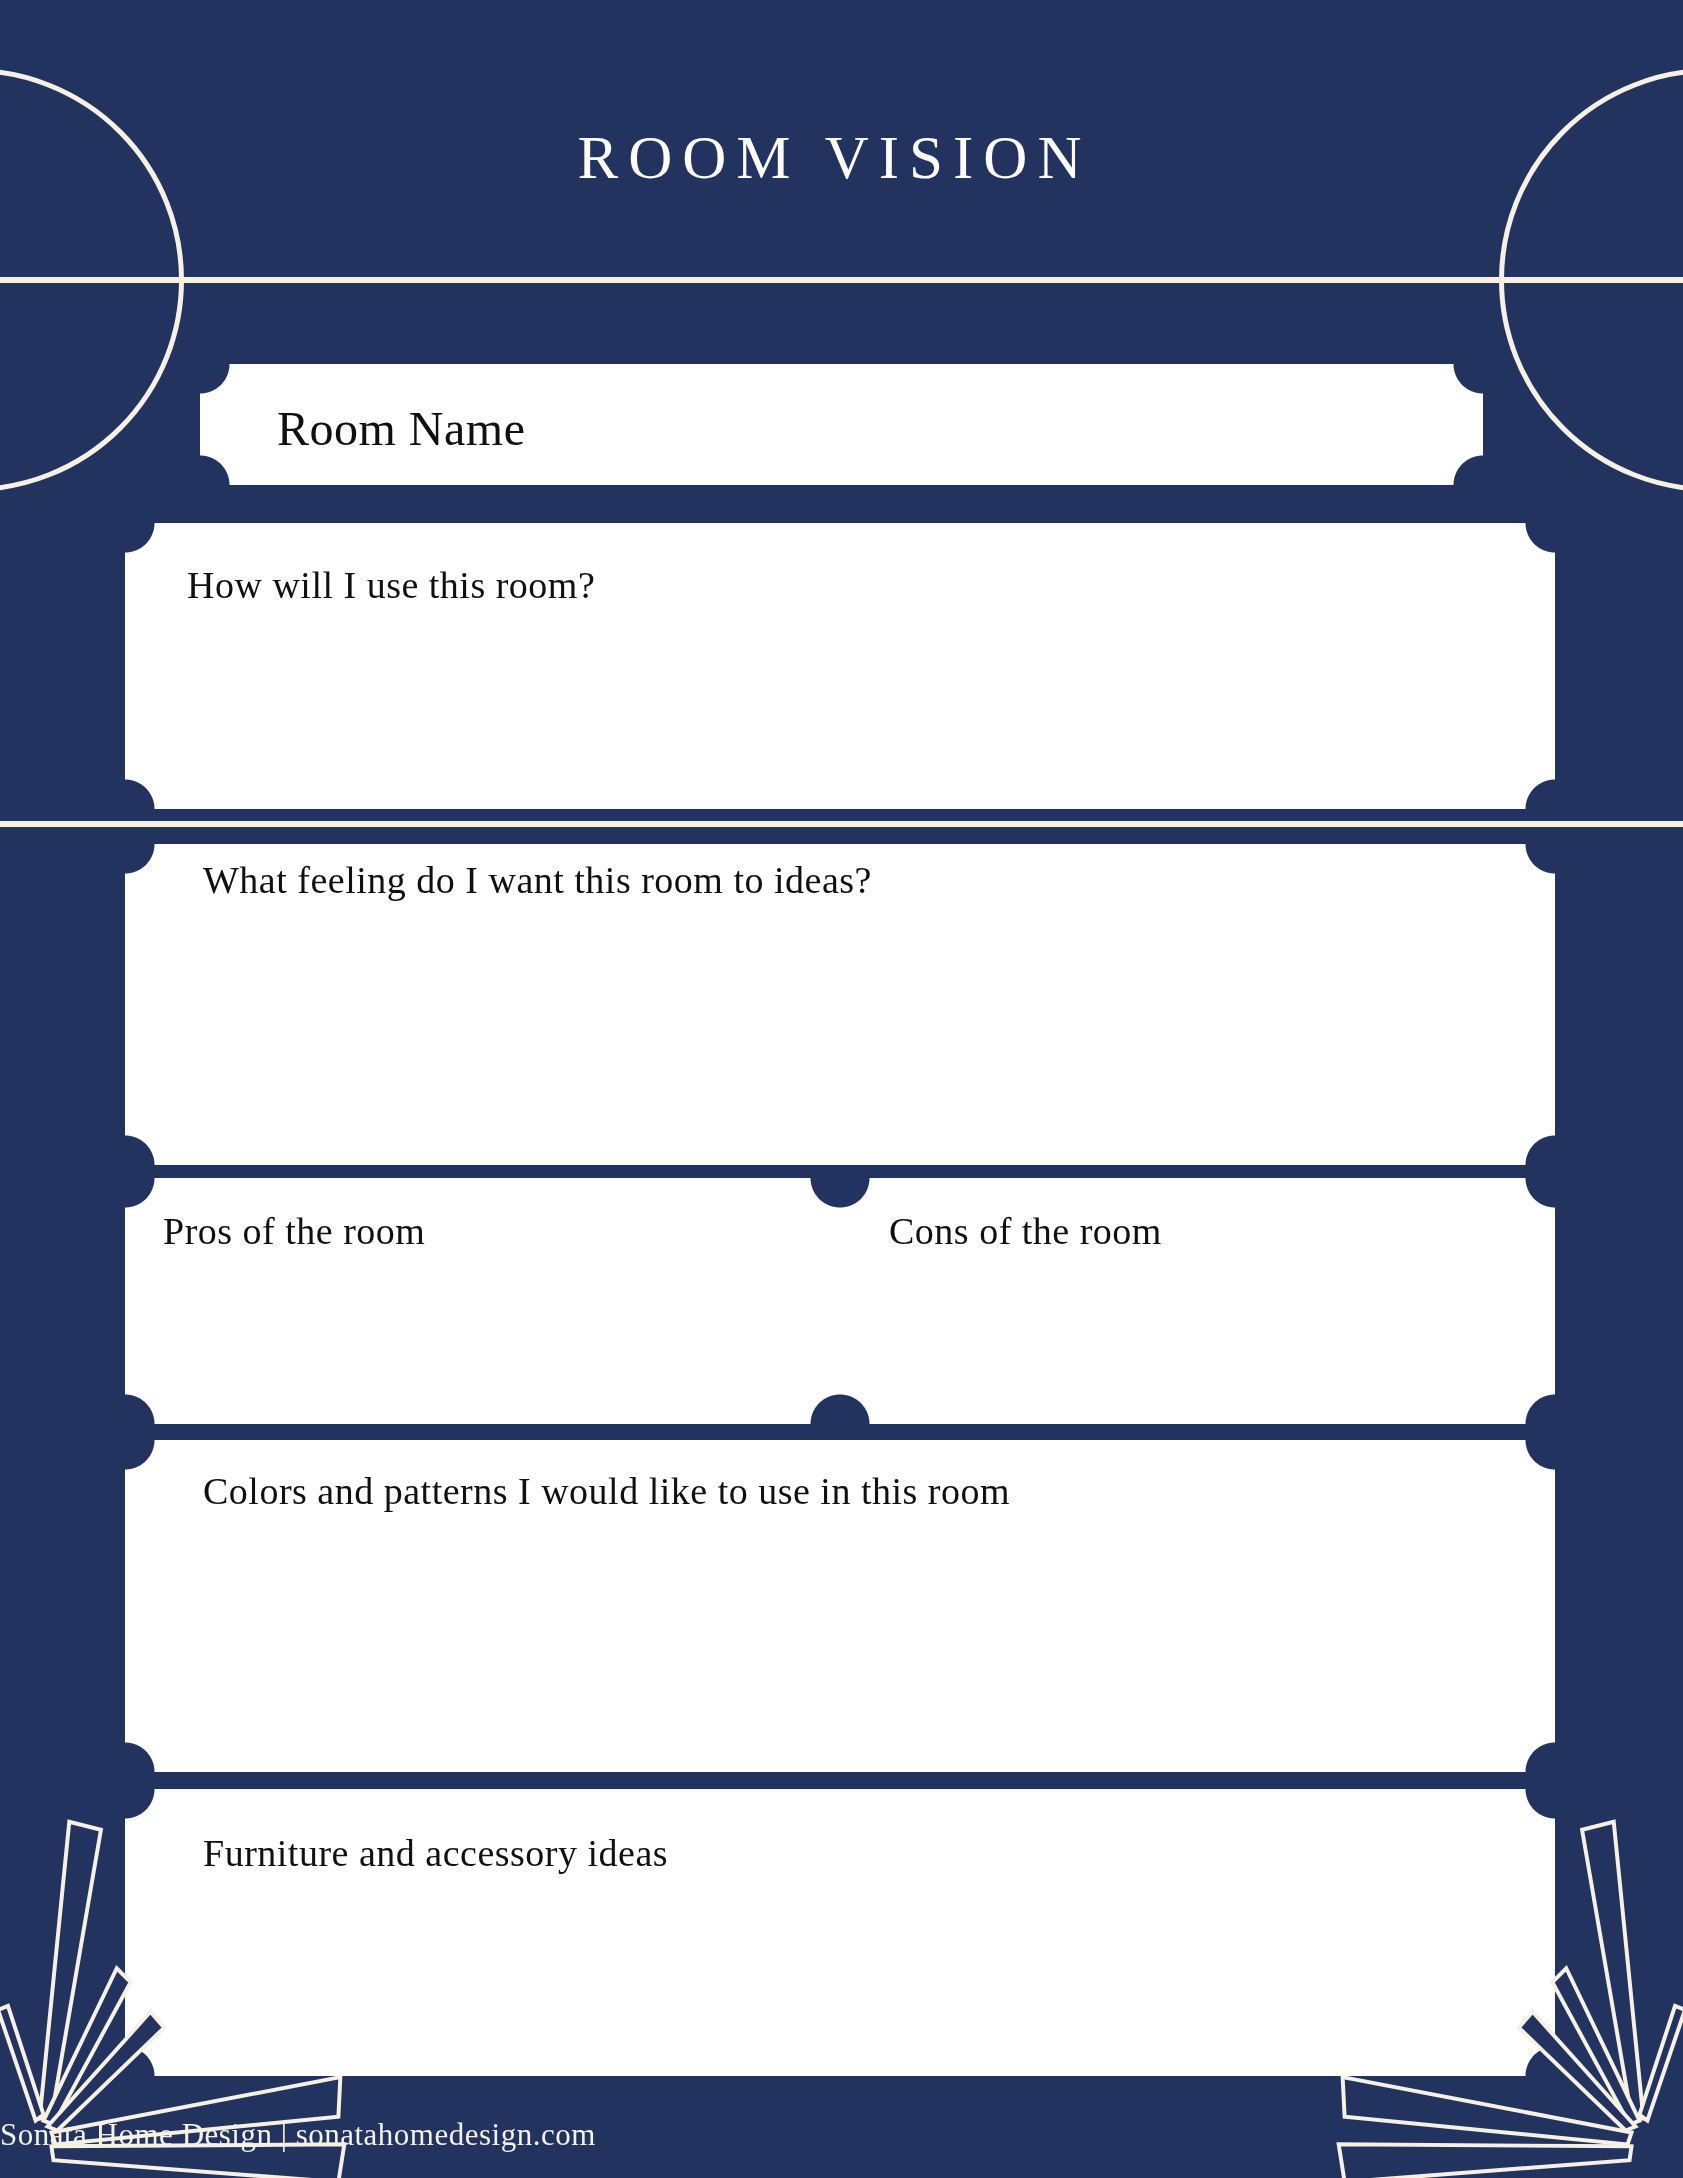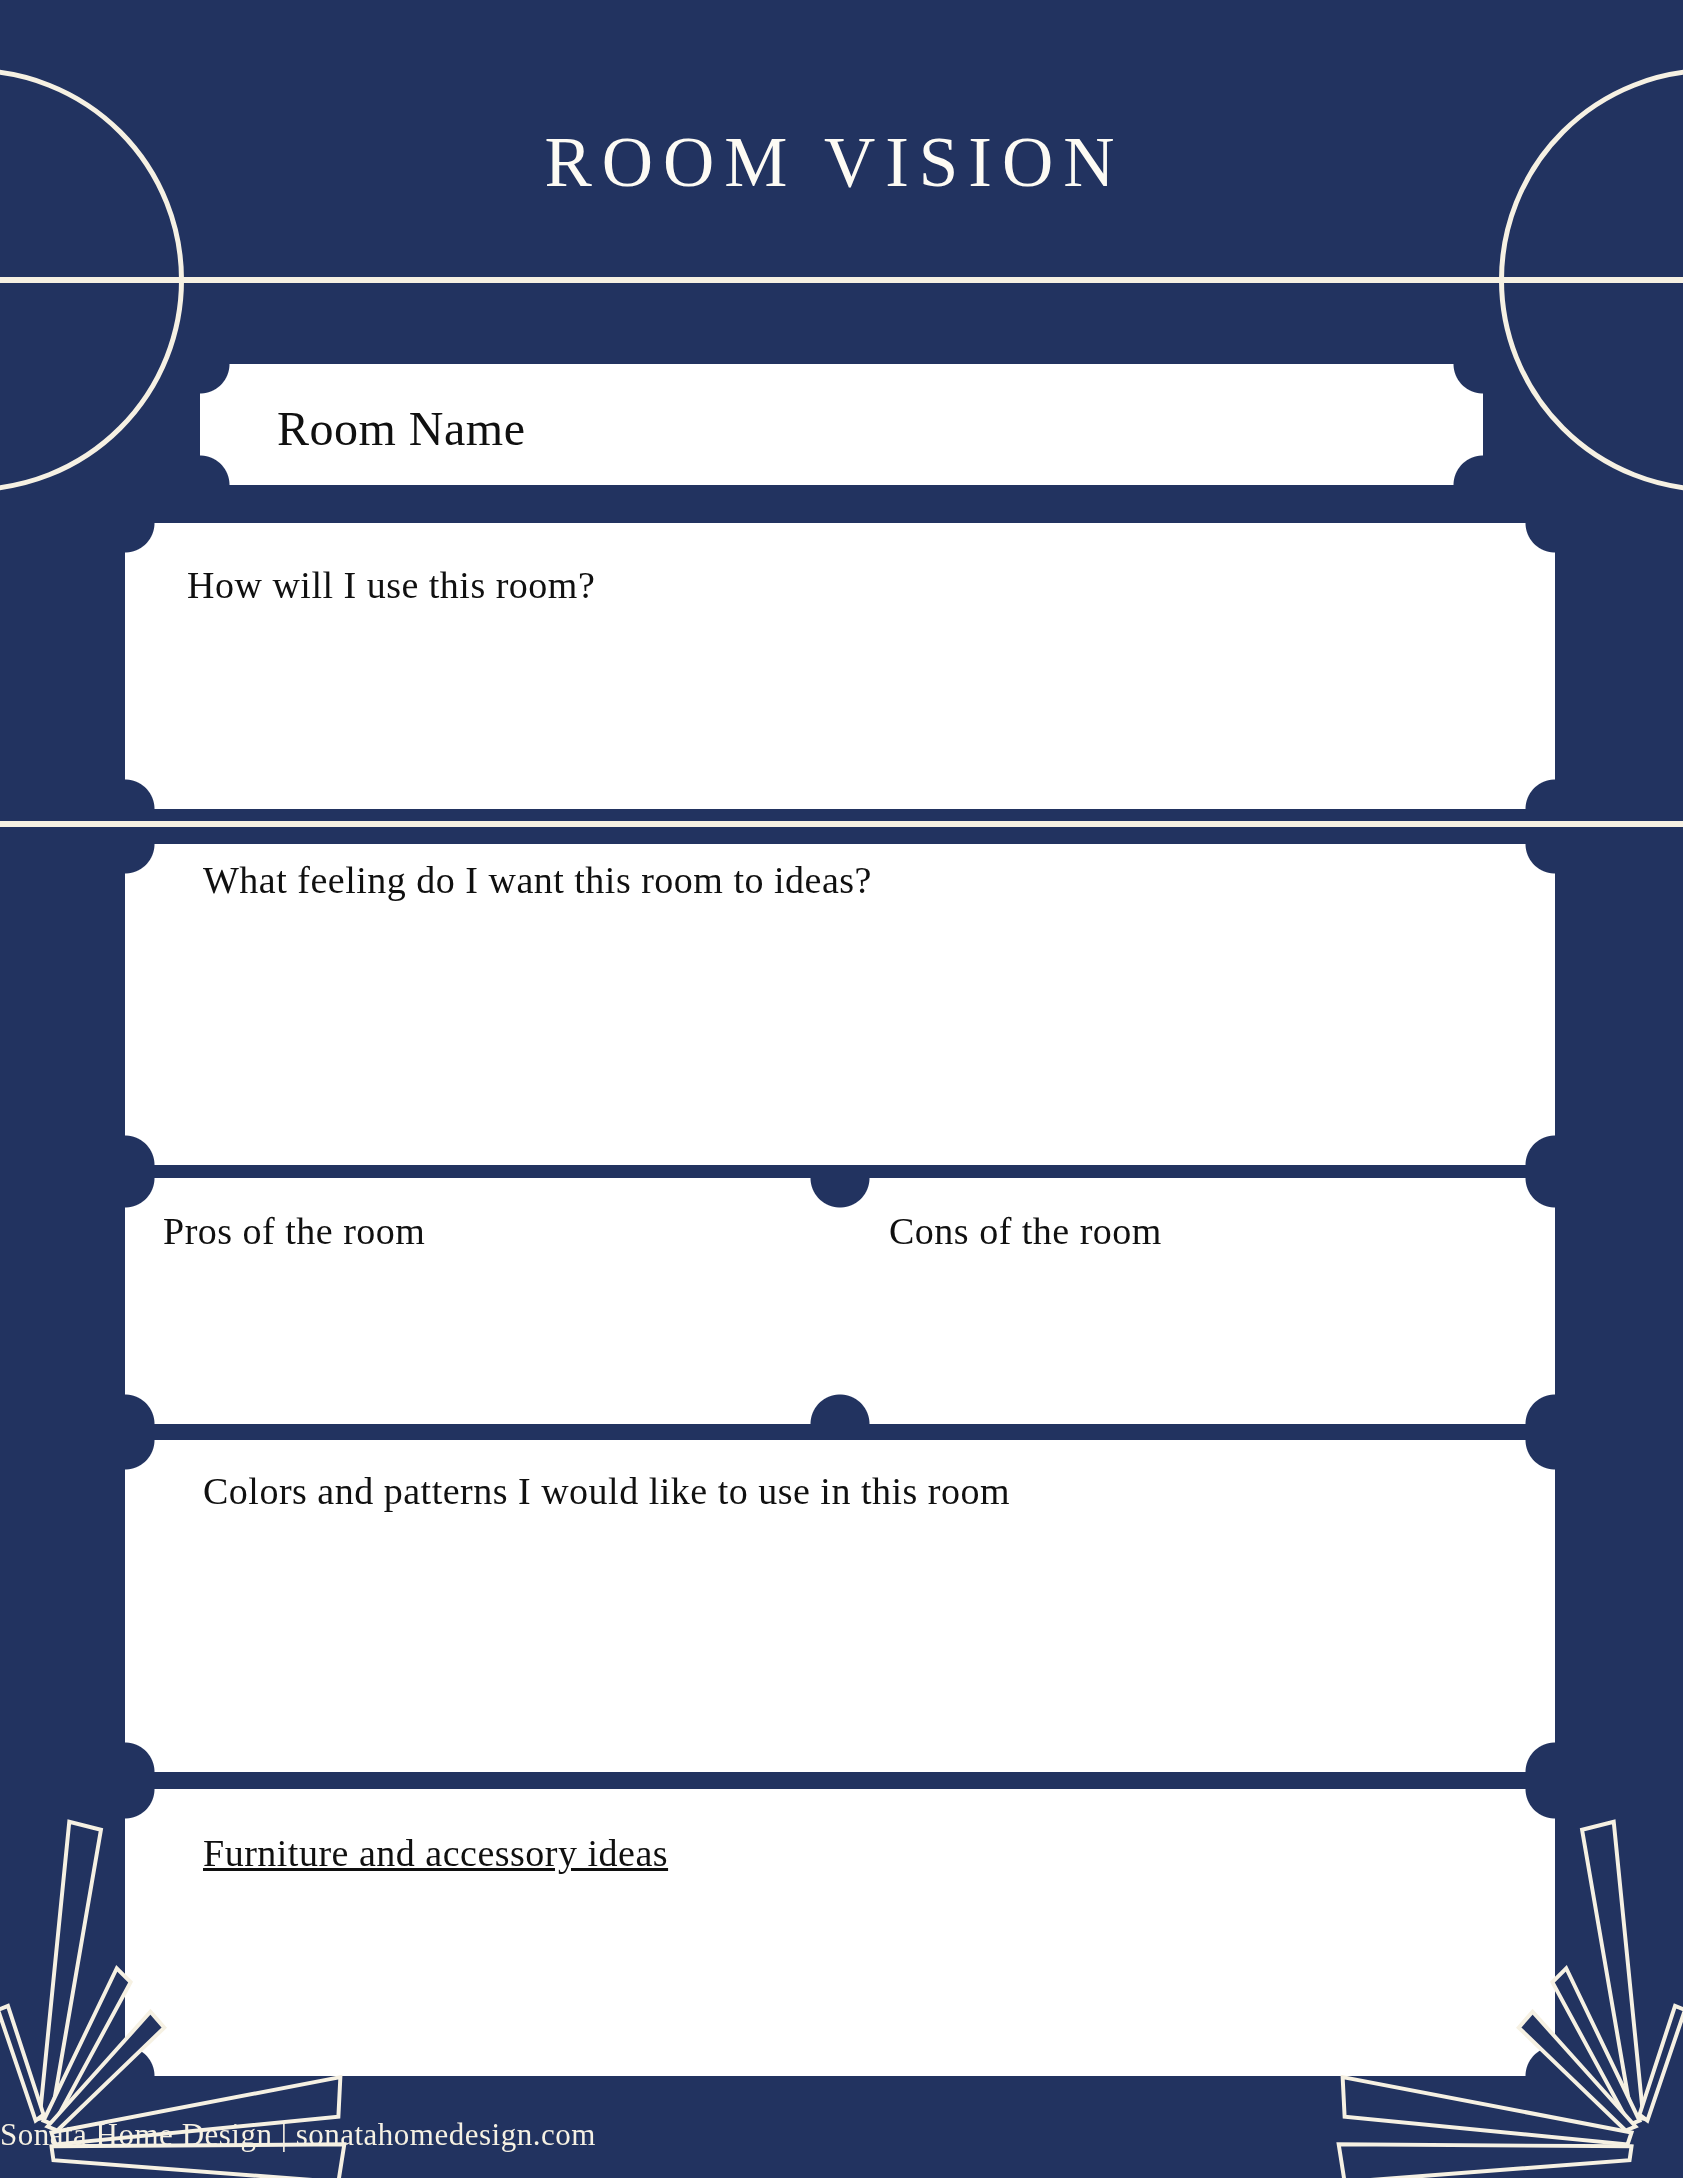--- a/index.html
+++ b/index.html
@@ -23,21 +23,21 @@
   }
   .circle-left{left:-240px;top:68px;}
   .circle-right{left:1499px;top:68px;}
   .rule{position:absolute;left:0;width:1683px;height:6px;background:var(--cream);}
   .rule-1{top:277px;}
   .rule-2{top:821px;}
   
   .page-title{
     position:absolute;top:127px;left:0;width:1669px;
     text-align:center;color:#fdfbf4;
-    font-size:71px;line-height:1;letter-spacing:10px;font-weight:400;
+    font-size:61px;line-height:1;letter-spacing:10px;font-weight:400;
   }
   
   .scoop-box{
     position:absolute;
     background:
       radial-gradient(circle 30px at 0 0,        var(--navy) 0 29px, rgba(0,0,0,0) 30px),
       radial-gradient(circle 30px at 100% 0,     var(--navy) 0 29px, rgba(0,0,0,0) 30px),
       radial-gradient(circle 30px at 0 100%,     var(--navy) 0 29px, rgba(0,0,0,0) 30px),
       radial-gradient(circle 30px at 100% 100%,  var(--navy) 0 29px, rgba(0,0,0,0) 30px),
       var(--boxwhite);
@@ -61,21 +61,21 @@
   .box-usage{left:125px;top:523px;width:1430px;height:286px;}
   .label-usage{left:187px;top:564px;}
   .box-feeling{left:125px;top:844px;width:1430px;height:321px;}
   .label-feeling{left:203px;top:859px;}
   .box-proscons{left:125px;top:1178px;width:1430px;height:246px;}
   .label-pros{left:163px;top:1210px;}
   .label-cons{left:889px;top:1210px;}
   .box-colors{left:125px;top:1440px;width:1430px;height:332px;}
   .label-colors{left:203px;top:1470px;text-align:center;}
   .box-furniture{left:125px;top:1789px;width:1430px;height:287px;}
-  .label-furniture{left:203px;top:1832px;text-decoration:underline;}
+  .label-furniture{left:203px;top:1832px;}
   
   .burst{position:absolute;width:376px;height:465px;}
   .burst-left{left:0;top:1713px;}
   .burst-right{right:0;top:1713px;transform:scaleX(-1);}
   
   .footer-credit{
     position:absolute;left:0;top:2117px;width:1604px;
     color:var(--cream);
     font-size:31px;letter-spacing:0.5px;
   }

